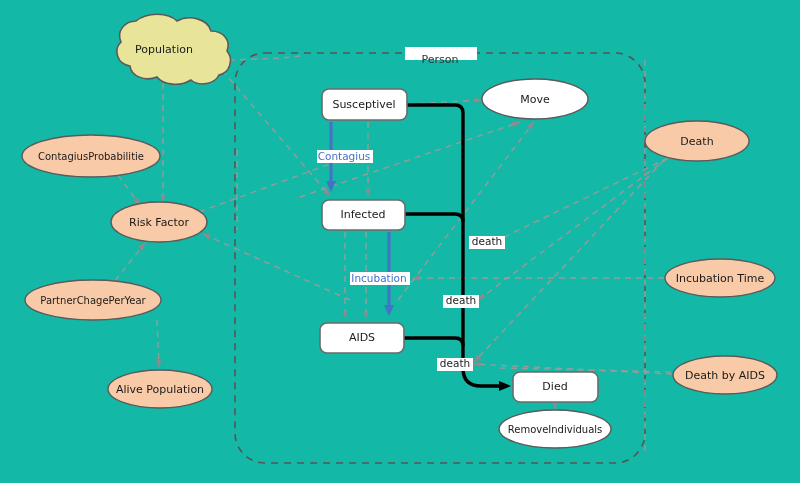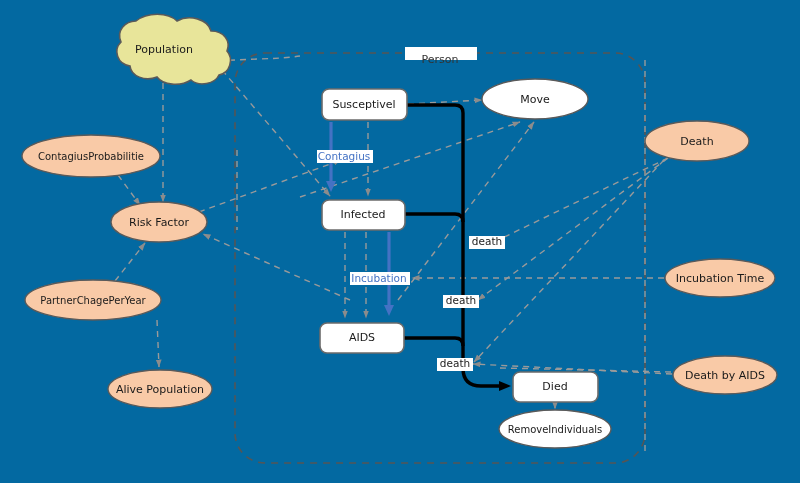--- a/index.html
+++ b/index.html
@@ -4,21 +4,21 @@
 <style>
   html, body {
     margin: 0;
     padding: 0;
     background: #ffffff;
   }
   #canvas-root {
     position: relative;
     width: 800px;
     height: 483px;
-    background: #0369a1;
+    background: #14b8a6;
     overflow: hidden;
     font-family: "DejaVu Sans", sans-serif;
   }
   svg.diagram {
     display: block;
     width: 800px;
     height: 483px;
   }
   .node-label {
     font-family: "DejaVu Sans", sans-serif;

